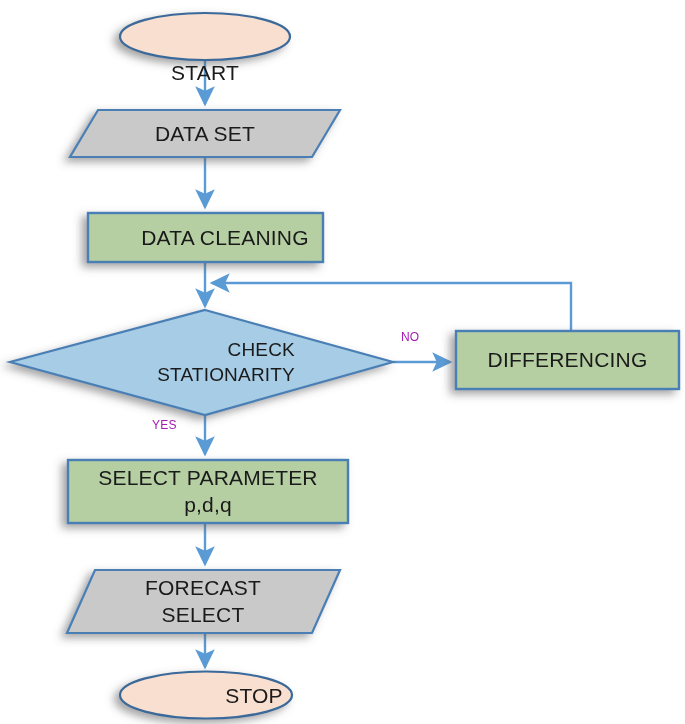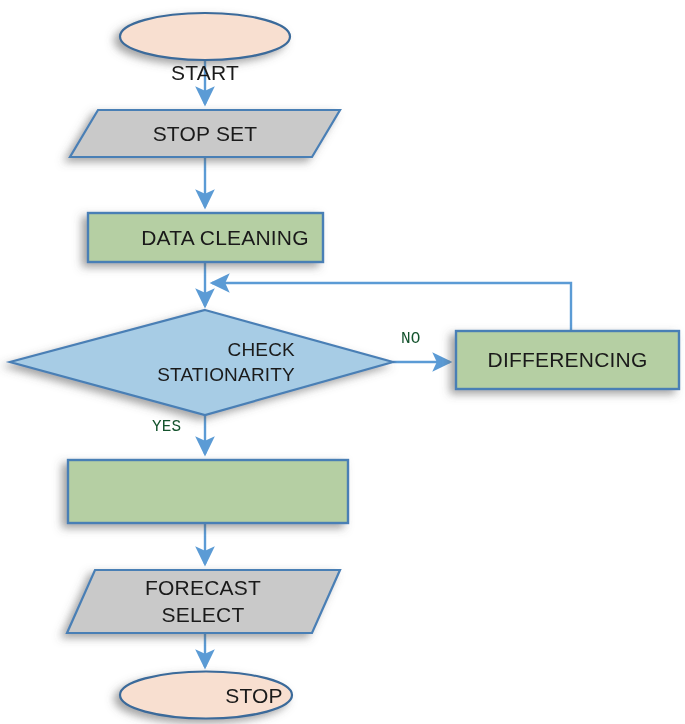--- a/index.html
+++ b/index.html
@@ -29,25 +29,24 @@
     text-align: center;
     color: #1a1a1a;
     font-size: 21px;
     letter-spacing: 0.2px;
     line-height: 1.22;
     white-space: pre-line;
     pointer-events: none;
   }
   .edge-label {
     position: absolute;
-    color: #14532d;
-    font-size: 16px;
+    color: #a21caf;
+    font-size: 12px;
     letter-spacing: 0.2px;
     pointer-events: none;
-    font-family: Liberation Mono, monospace;
   }
 </style>
 </head>
 <body>
 
 <div id="canvas">
 
   <svg id="flow-svg" viewBox="0 0 685 724">
     <defs>
       <filter id="shadow" x="-35%" y="-35%" width="190%" height="190%">
@@ -89,29 +88,31 @@
 
     <rect x="68" y="460" width="280" height="63" fill="#b5cfa3" stroke="#4a7fb5" stroke-width="2.4" filter="url(#shadow)"></rect>
 
     <polygon points="95,570 340,570 312,633 67,633" fill="#c9c9c9" stroke="#4a7fb5" stroke-width="2.2" filter="url(#shadow)"></polygon>
 
     <ellipse cx="206" cy="695" rx="86" ry="23.5" fill="#f8dfd0" stroke="#3a6a9a" stroke-width="2.2" filter="url(#shadow)"></ellipse>
   </svg>
 
   <div class="node-label" style="left:120px; top:24px; width:170px;margin-top:36px;">START</div>
 
-  <div class="node-label" style="left:120px; top:121px; width:170px;">STOP SET</div>
+  <div class="node-label" style="left:120px; top:121px; width:170px;">DATA SET</div>
 
   <div class="node-label" style="left:88px; top:225px; width:274px;">DATA CLEANING</div>
 
   <div class="node-label" style="left:125px; top:337px; width:170px; font-size:19px; line-height:1.33;text-align:right;">CHECK
 STATIONARITY</div>
 
   <div class="node-label" style="left:456px; top:347px; width:223px;">DIFFERENCING</div>
 
+  <div class="node-label" style="left:68px; top:465px; width:280px; line-height:1.27;">SELECT PARAMETER
+p,d,q</div>
 
   <div class="node-label" style="left:83px; top:574px; width:240px; line-height:1.3;">FORECAST
 SELECT</div>
 
   <div class="node-label" style="left:121px; top:683px; width:170px;margin-left:48px;">STOP</div>
 
   <div class="edge-label" style="left:401px; top:330px;">NO</div>
 
   <div class="edge-label" style="left:152px; top:418px;">YES</div>
 

